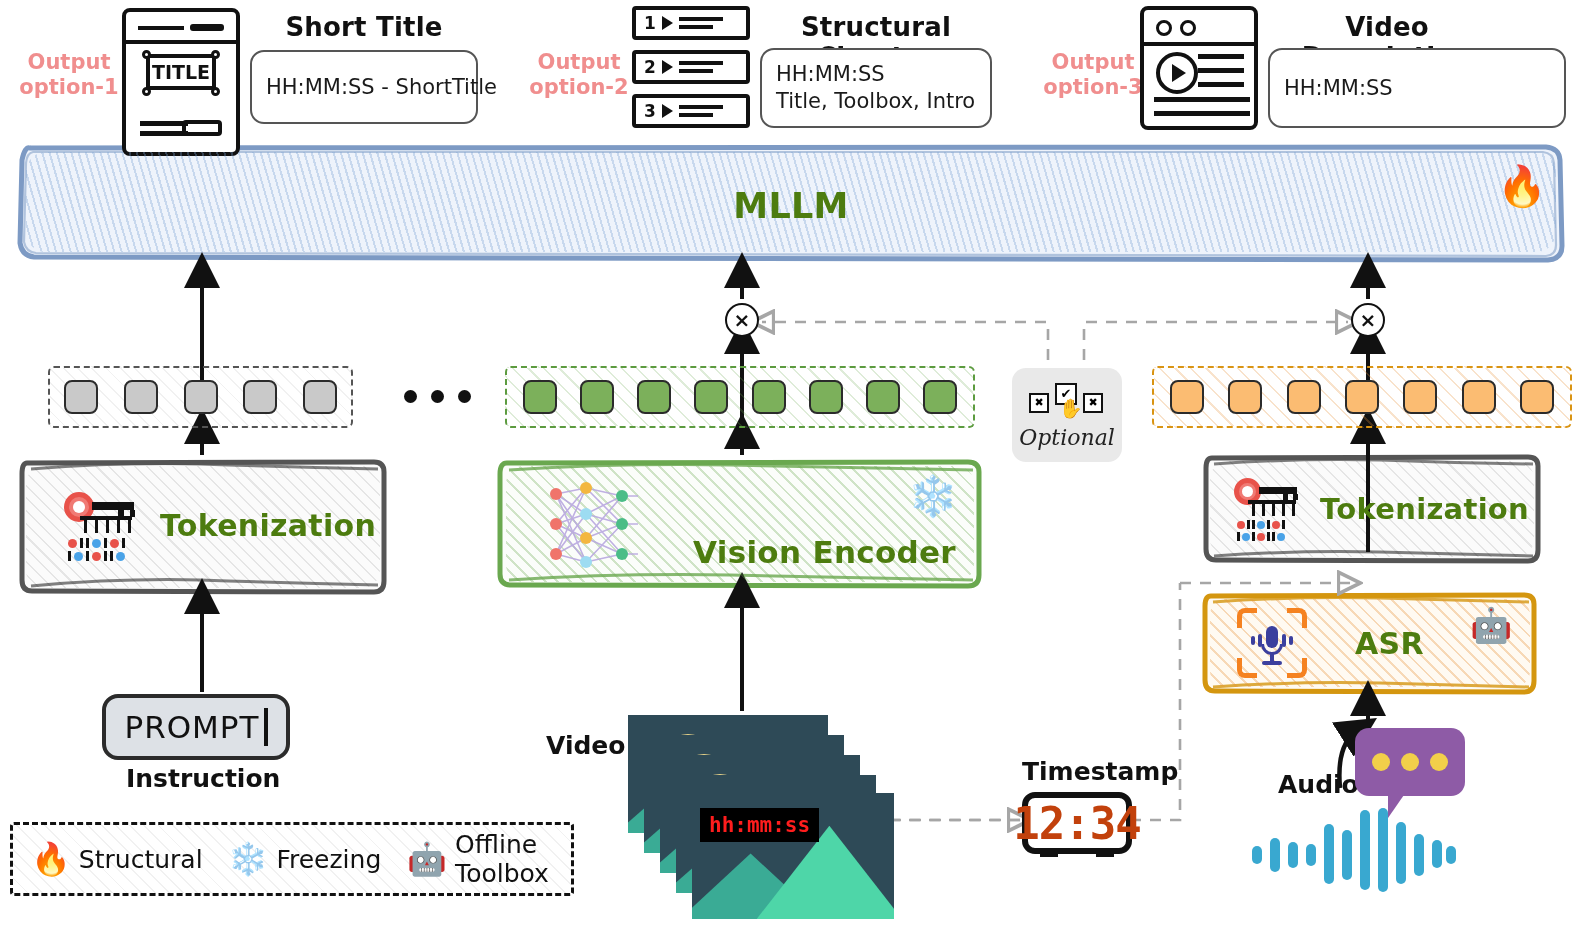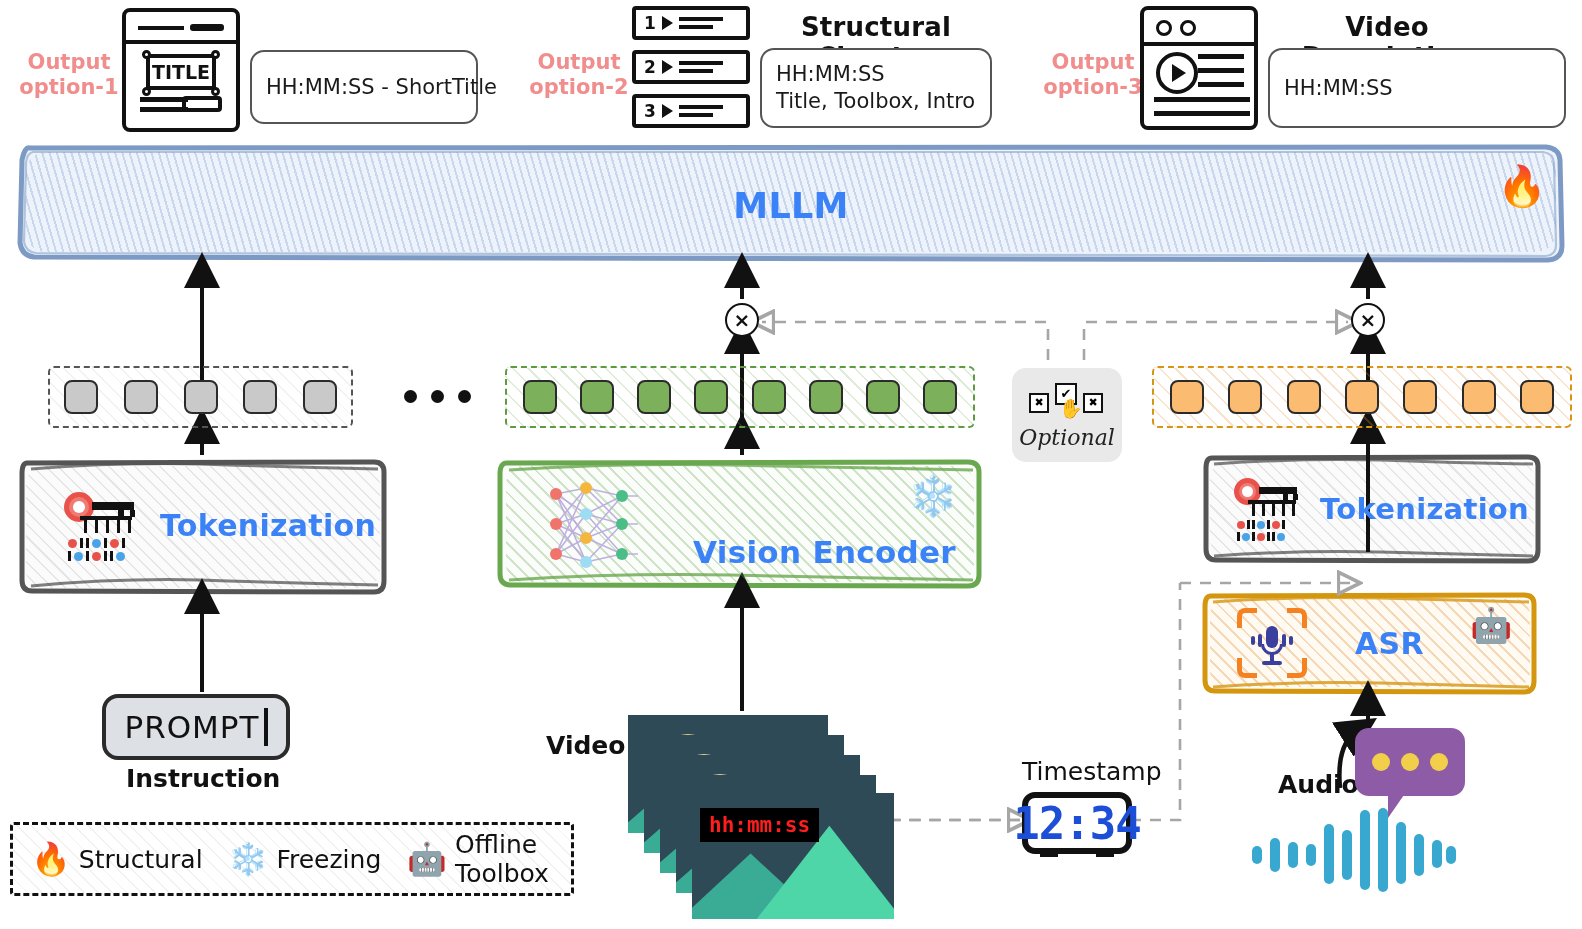--- a/index.html
+++ b/index.html
@@ -39,21 +39,21 @@
       rgba(106,168,79,0.22) 0 1.6px, rgba(0,0,0,0) 1.6px 11px);
   }
   .hatch-orangefaint {
     background-image: repeating-linear-gradient(45deg,
       rgba(230,145,56,0.26) 0 1.6px, rgba(0,0,0,0) 1.6px 11px);
   }
 
   .label-hand {
     font-family: "DejaVu Sans", sans-serif;
     font-weight: bold;
-    color: #3b82f6;
+    color: #4d7c0f;
     letter-spacing: .3px;
   }
 
   .out-opt {
     color: #f08e8e;
     font-weight: bold;
     font-size: 21px;
     line-height: 1.18;
     text-align: center;
     font-family: "DejaVu Sans", sans-serif;
@@ -201,21 +201,21 @@
     position: absolute;
     border: 6px solid #111;
     border-radius: 13px;
     background: #fff;
     display: flex; align-items: center; justify-content: center;
   }
   .clock .digits {
     font-family: "DejaVu Sans Mono", monospace;
     font-weight: bold;
     font-size: 44px;
-    color: #1d4ed8;
+    color: #c2410c;
     letter-spacing: -1px;
   }
   .clock-foot {
     position: absolute; bottom: -9px; width: 18px; height: 9px; background: #111;
   }
 
   .prompt-box {
     position: absolute;
     background: #dde1e6;
     border: 4px solid #2b2b2b;
@@ -318,37 +318,38 @@
 
       <path d="M 1084,380 L 1084,322 L 1348,322" marker-end="url(#ahg)"></path>
     </g>
   </svg>
 
   <div class="out-opt abs" style="left:14px; top:50px; width:110px;">
     <div style="white-space:pre-line">Output
 option-1</div>
   </div>
 
-  <div class="icon-card" style="left:122px; top:8px; width:118px; height:124px;">
+  <div class="icon-card" style="left:122px; top:8px; width:118px; height:148px;">
     <div style="position:absolute; left:12px; top:14px; width:46px; height:4px; background:#111;"></div>
     <div style="position:absolute; right:12px; top:12px; width:34px; height:7px; background:#111; border-radius:3px;"></div>
     <div style="position:absolute; left:0; top:28px; width:100%; height:4px; background:#111;"></div>
     <div style="position:absolute; left:20px; top:42px; width:70px; height:36px; border:4px solid #111;
                 display:flex;align-items:center;justify-content:center;">
       <span style="font-family:'DejaVu Sans',sans-serif; font-weight:bold; font-size:19px; color:#111;">TITLE</span>
     </div>
     <div style="position:absolute;left:16px;top:38px;width:9px;height:9px;border:3px solid #111;border-radius:50%;background:#fff;"></div>
     <div style="position:absolute;right:16px;top:38px;width:9px;height:9px;border:3px solid #111;border-radius:50%;background:#fff;"></div>
     <div style="position:absolute;left:16px;top:75px;width:9px;height:9px;border:3px solid #111;border-radius:50%;background:#fff;"></div>
     <div style="position:absolute;right:16px;top:75px;width:9px;height:9px;border:3px solid #111;border-radius:50%;background:#fff;"></div>
     <div style="position:absolute; left:14px; bottom:26px; width:48px; height:5px; background:#111;"></div>
     <div style="position:absolute; left:14px; bottom:16px; width:48px; height:5px; background:#111;"></div>
     <div style="position:absolute; right:14px; bottom:16px; width:40px; height:16px; border:4px solid #111; border-radius:4px;"></div>
   </div>
 
+  <div class="head-title abs" style="left:248px; top:12px; width:232px;">Short Title</div>
 
   <div class="note-box hatch-faint abs" style="left:250px; top:50px; width:228px; height:74px;">
     <div class="note-line">HH:MM:SS - ShortTitle</div>
   </div>
 
   <div class="out-opt abs" style="left:524px; top:50px; width:110px;">
     <div style="white-space:pre-line">Output
 option-2</div>
   </div>
 
@@ -614,21 +615,21 @@
       <div class="mt1"></div>
       <div class="mt2"></div>
   </div>
   <div class="vframe" style="left:692px; top:793px; width:202px; height:126px;">
     <div class="sun"></div>
       <div class="mt1"></div>
       <div class="mt2"></div>
   </div>
   <div class="ts-chip" style="left:700px; top:808px;">hh:mm:ss</div>
 
-  <div class="plain-label reg" style="left:1022px; top:757px; font-weight:normal;">Timestamp</div>
+  <div class="plain-label reg" style="left:1022px; top:757px; font-weight:bold;">Timestamp</div>
   <div class="clock" style="left:1022px; top:792px; width:110px; height:62px;">
     <span class="digits">12:34</span>
     <span class="clock-foot" style="left:12px;"></span>
     <span class="clock-foot" style="right:12px;"></span>
   </div>
 
   <div class="plain-label" style="left:1278px; top:770px;">Audio</div>
 
   <div class="bubble" style="left:1355px; top:728px; width:110px; height:68px;">
     <i></i>

